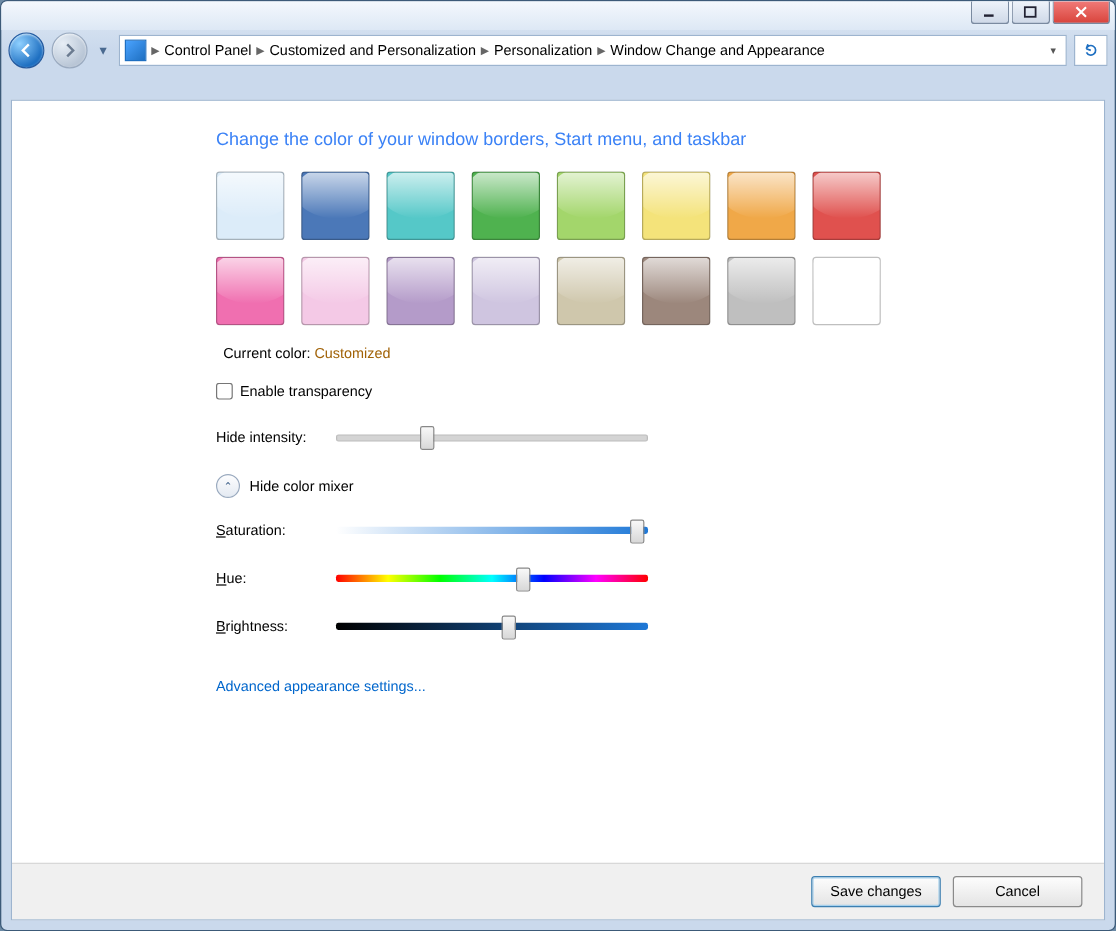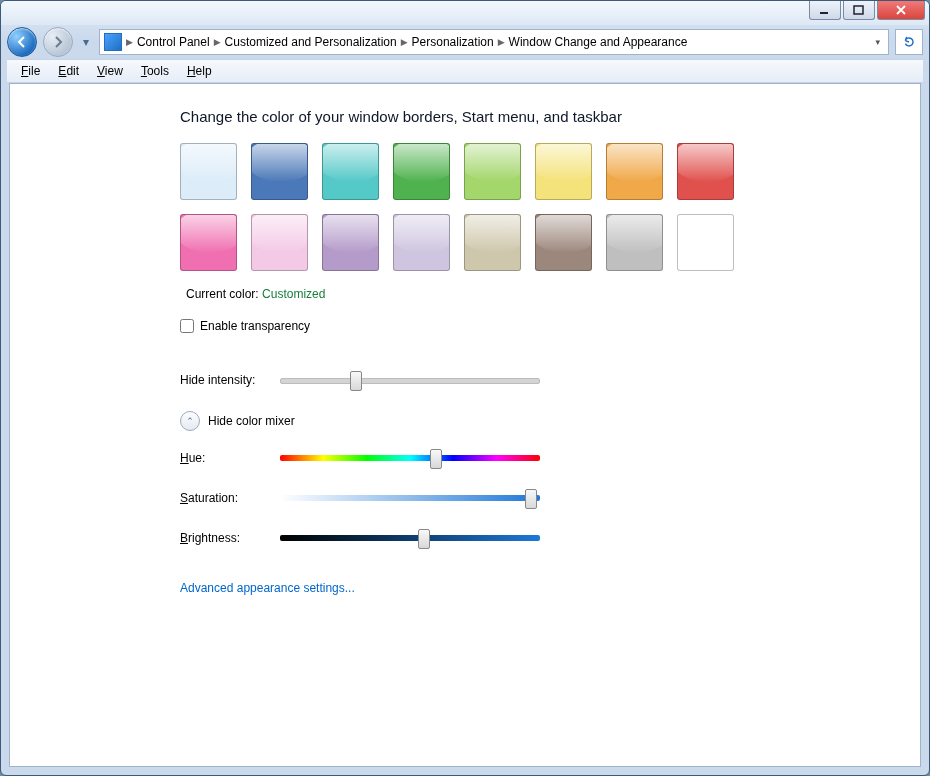--- a/index.html
+++ b/index.html
@@ -20,27 +20,27 @@
   .crumb .sep{color:#666;font-size:9px;}
   .addr-drop{margin-left:auto;color:#555;padding:0 4px;font-size:9px;}
   .refresh{width:26px;height:24px;background:#fff;border:1px solid #9db4cf;display:flex;align-items:center;justify-content:center;color:#1e6fc1;}
   
   .menubar{height:22px;background:linear-gradient(to bottom,#f6f9fd,#e6edf7);border-top:1px solid #c6d3e4;border-bottom:1px solid #c6d3e4;display:flex;align-items:center;padding:0 6px;gap:2px;margin:0 6px;}
   .menu-item{padding:2px 8px;}
   .menu-item u{text-decoration:underline;}
   
   .content-wrap{position:absolute;top:82px;left:8px;right:8px;bottom:8px;background:#fff;border:1px solid #9db4cf;box-sizing:border-box;}
   .content{padding:24px 0 0 170px;}
-  .heading{color:#0f172a;font-size:15px;margin-bottom:18px;}
+  .heading{color:#3b82f6;font-size:15px;margin-bottom:18px;}
   .swatches{display:flex;flex-wrap:wrap;gap:14px;width:600px;margin-bottom:16px;}
   .swatch{width:55px;height:55px;border-radius:3px;border:1px solid rgba(0,0,0,.25);position:relative;overflow:hidden;}
   .swatch::before{content:"";position:absolute;top:-6px;left:-6px;width:70px;height:44px;border-radius:50%;background:linear-gradient(to bottom,rgba(255,255,255,.8),rgba(255,255,255,0));}
   .cur-color{margin:2px 0 18px 6px;}
-  .cur-color .val{color:#15803d;}
-  .checkbox-row{display:flex;align-items:center;gap:6px;margin-bottom:38px;}
+  .cur-color .val{color:#a16207;}
+  .checkbox-row{display:flex;align-items:center;gap:6px;margin-bottom:22px;}
   .checkbox-row input{width:14px;height:14px;margin:0;}
   .slider-row{display:flex;align-items:center;margin-bottom:22px;}
   .slider-row .lbl{width:100px;}
   .slider{position:relative;width:260px;height:18px;}
   .track{position:absolute;top:7px;left:0;right:0;height:4px;background:#d4d4d4;border:1px solid #bcbcbc;border-radius:2px;}
   .track.hue{background:linear-gradient(to right,#ff0000,#ffff00,#00ff00,#00ffff,#0000ff,#ff00ff,#ff0000);border:none;height:6px;top:6px;}
   .track.sat{background:linear-gradient(to right,#ffffff,#1e78d7);border:none;height:6px;top:6px;}
   .track.bri{background:linear-gradient(to right,#000000,#1e78d7);border:none;height:6px;top:6px;}
   .thumb{position:absolute;top:0;width:10px;height:18px;background:linear-gradient(to bottom,#f8f8f8,#d8d8d8);border:1px solid #888;border-radius:2px;}
   .mixer-toggle{display:flex;align-items:center;gap:8px;margin-bottom:18px;}
@@ -108,27 +108,20 @@
         </span>
       <span class="addr-drop">▾</span>
     </div>
     <div class="refresh">
       <svg width="14" height="14" viewBox="0 0 14 14">
           <path d="M3 7a4 4 0 1 1 1.2 2.8M3 7V3M3 7h4" fill="none" stroke="#1e6fc1" stroke-width="1.4" transform="rotate(20 7 7)"></path>
         </svg>
     </div>
   </div>
 
-  <div class="menubar">
-    <div class="menu-item"><span><u>F</u>ile</span></div>
-    <div class="menu-item"><span><u>E</u>dit</span></div>
-    <div class="menu-item"><span><u>V</u>iew</span></div>
-    <div class="menu-item"><span><u>T</u>ools</span></div>
-    <div class="menu-item"><span><u>H</u>elp</span></div>
-  </div>
 
   <div class="content-wrap">
     <div class="content">
       <div class="heading">Change the color of your window borders, Start menu, and taskbar</div>
 
       <div class="swatches" id="swatches">
           <div class="swatch" style="background: rgb(220, 236, 249);"></div>
           <div class="swatch" style="background: rgb(75, 120, 184);"></div>
           <div class="swatch" style="background: rgb(85, 200, 200);"></div>
           <div class="swatch" style="background: rgb(79, 178, 79);"></div>
@@ -165,41 +158,49 @@
       </div>
 
       <div class="mixer-toggle">
         <div class="chev-circle">
           <span>⌃</span>
         </div>
         <span>Hide color mixer</span>
       </div>
 
       <div class="slider-row">
+        <span class="lbl"><u>S</u>aturation:</span>
+        <div class="slider">
+          <div class="track sat"></div>
+          <div class="thumb" id="thumb-sat" style="left: 245px;"></div>
+        </div>
+      </div>
+
+      <div class="slider-row">
         <span class="lbl"><u>H</u>ue:</span>
         <div class="slider">
           <div class="track hue"></div>
           <div class="thumb" id="thumb-hue" style="left: 150px;"></div>
         </div>
       </div>
 
       <div class="slider-row">
-        <span class="lbl"><u>S</u>aturation:</span>
-        <div class="slider">
-          <div class="track sat"></div>
-          <div class="thumb" id="thumb-sat" style="left: 245px;"></div>
-        </div>
-      </div>
-
-      <div class="slider-row">
         <span class="lbl"><u>B</u>rightness:</span>
         <div class="slider">
           <div class="track bri"></div>
           <div class="thumb" id="thumb-bri" style="left: 137.5px;"></div>
         </div>
       </div>
 
       <span class="link">Advanced appearance settings...</span>
     </div>
 
+    <div class="footer">
+      <div class="btn primary">
+          <span>Save changes</span>
+        </div>
+      <div class="btn">
+          <span>Cancel</span>
+        </div>
+    </div>
   </div>
 
 </div>
 
 </body></html>

